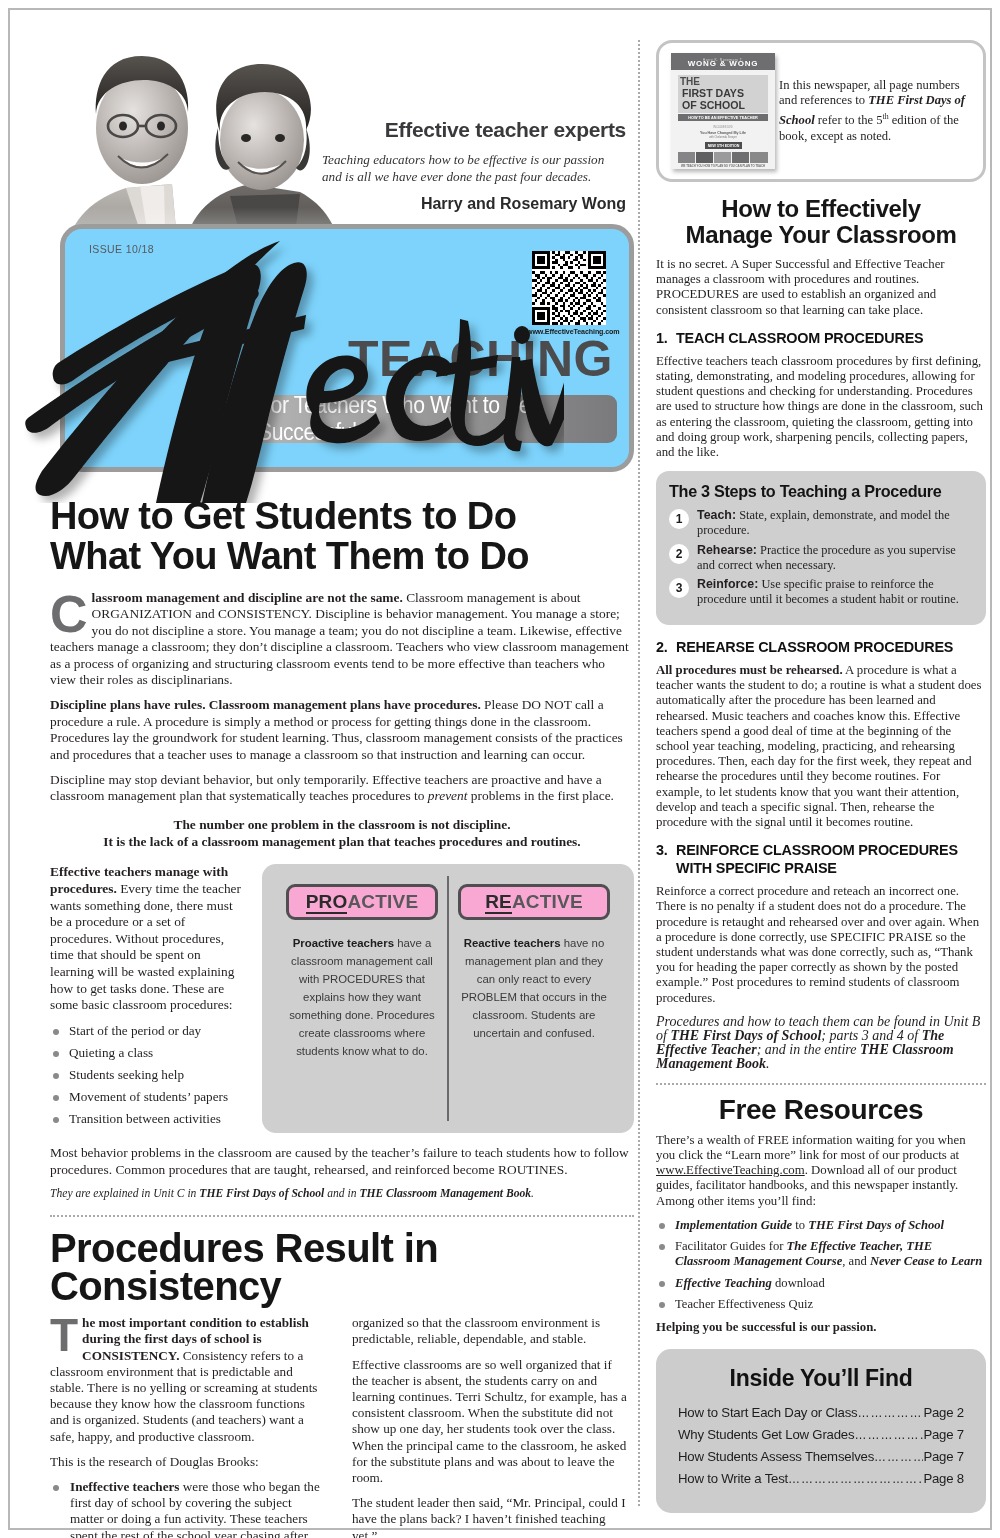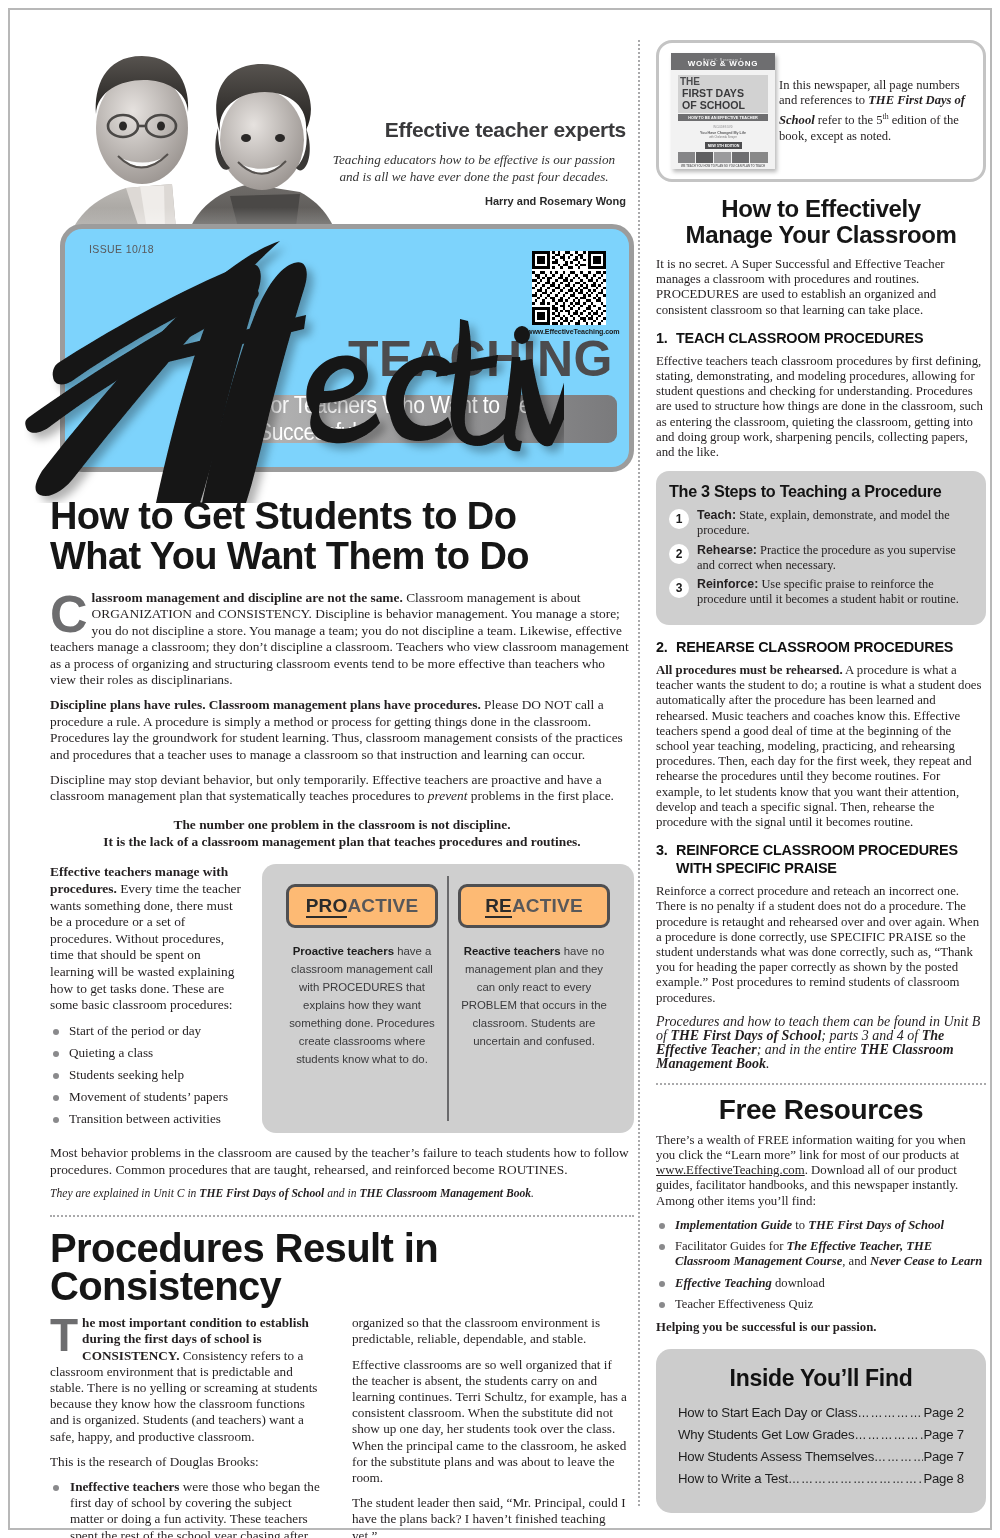--- a/index.html
+++ b/index.html
@@ -30,29 +30,29 @@
 
   .experts-title {
     position:absolute; left:292px; top:90px; width:292px;
     text-align:right;
     font-family:"Liberation Sans", sans-serif;
     font-weight:bold; font-size:21px; color:#3a3a3c;
     letter-spacing:-0.3px;
   }
   .experts-sub {
     position:absolute; left:280px; top:123px; width:304px;
-    text-align:center;
+    text-align:left;
     font-family:"Liberation Serif", serif;
     font-style:italic; font-size:13.2px; line-height:17px; color:#333;
   }
   .experts-name {
     position:absolute; left:292px; top:167px; width:292px;
     text-align:right;
     font-family:"Liberation Sans", sans-serif;
-    font-weight:bold; font-size:11px; color:#2a2a2a;
+    font-weight:bold; font-size:16px; color:#2a2a2a;
   }
 
   
   .logo-plate {
     position:absolute; left:18px; top:196px; width:574px; height:248px;
     border:5px solid #9c9c9c; border-radius:22px;
     background:#7dd3fc;
   }
   .issue {
     position:absolute; left:24px; top:14px;
@@ -128,22 +128,22 @@
   .pr-panel {
     flex:1; background:#cfcfcf; border-radius:14px;
     padding:14px 14px 16px 14px; display:flex; position:relative;
   }
   .pr-panel:after {
     content:""; position:absolute; left:50%; top:12px; bottom:12px;
     width:2px; background:#6a6a6c; margin-left:-1px;
   }
   .pr-half { width:50%; padding:0 10px; }
   .pr-pill {
-    background:#fdba74; border:3px solid #4f4f51; border-radius:9px;
-    height:44px; display:flex; align-items:center; justify-content:center;
+    background:#f9a8d4; border:3px solid #4f4f51; border-radius:9px;
+    height:36px; display:flex; align-items:center; justify-content:center;
     margin:6px 0 14px 0;
   }
   .pr-pill span {
     font-family:"Liberation Sans", sans-serif; font-weight:bold;
     font-size:19px; color:#58585a; letter-spacing:0.2px;
   }
   .pr-pill span em { font-style:normal; color:#2b2b2b; border-bottom:2.5px solid #2b2b2b; }
   .pr-text {
     font-family:"Liberation Sans", sans-serif;
     font-size:11.4px; line-height:18px; text-align:center; color:#3a3a3c;

